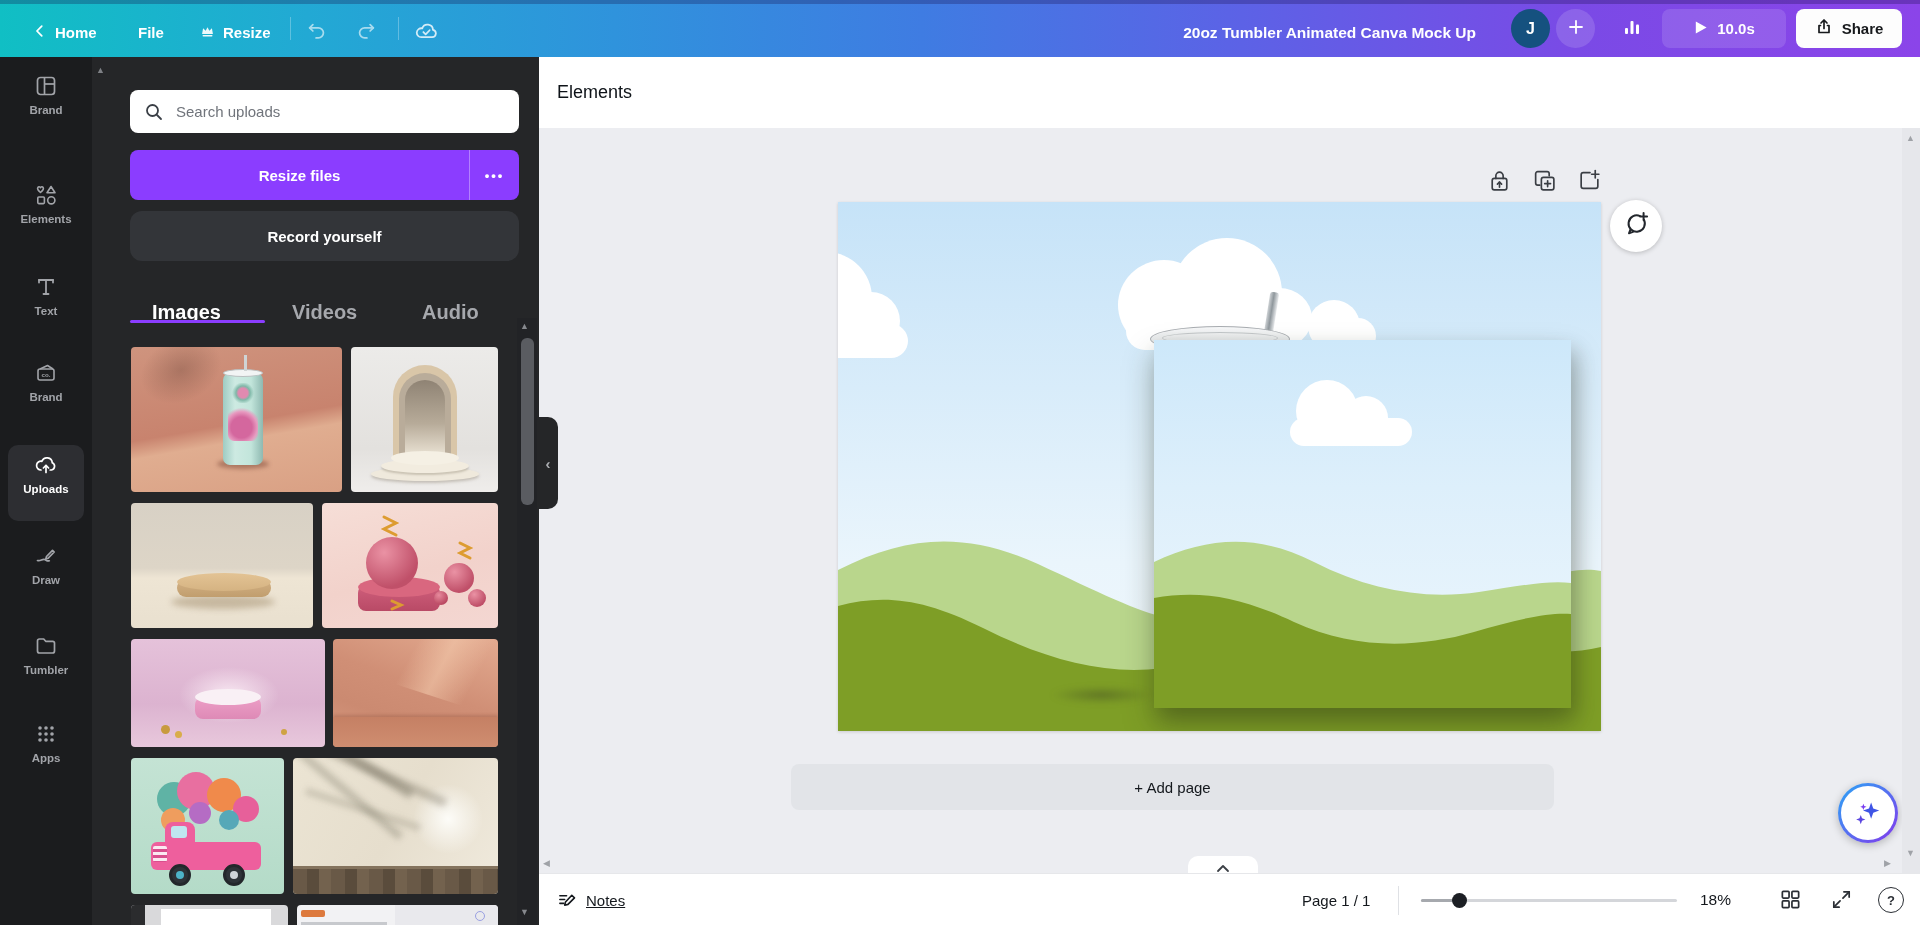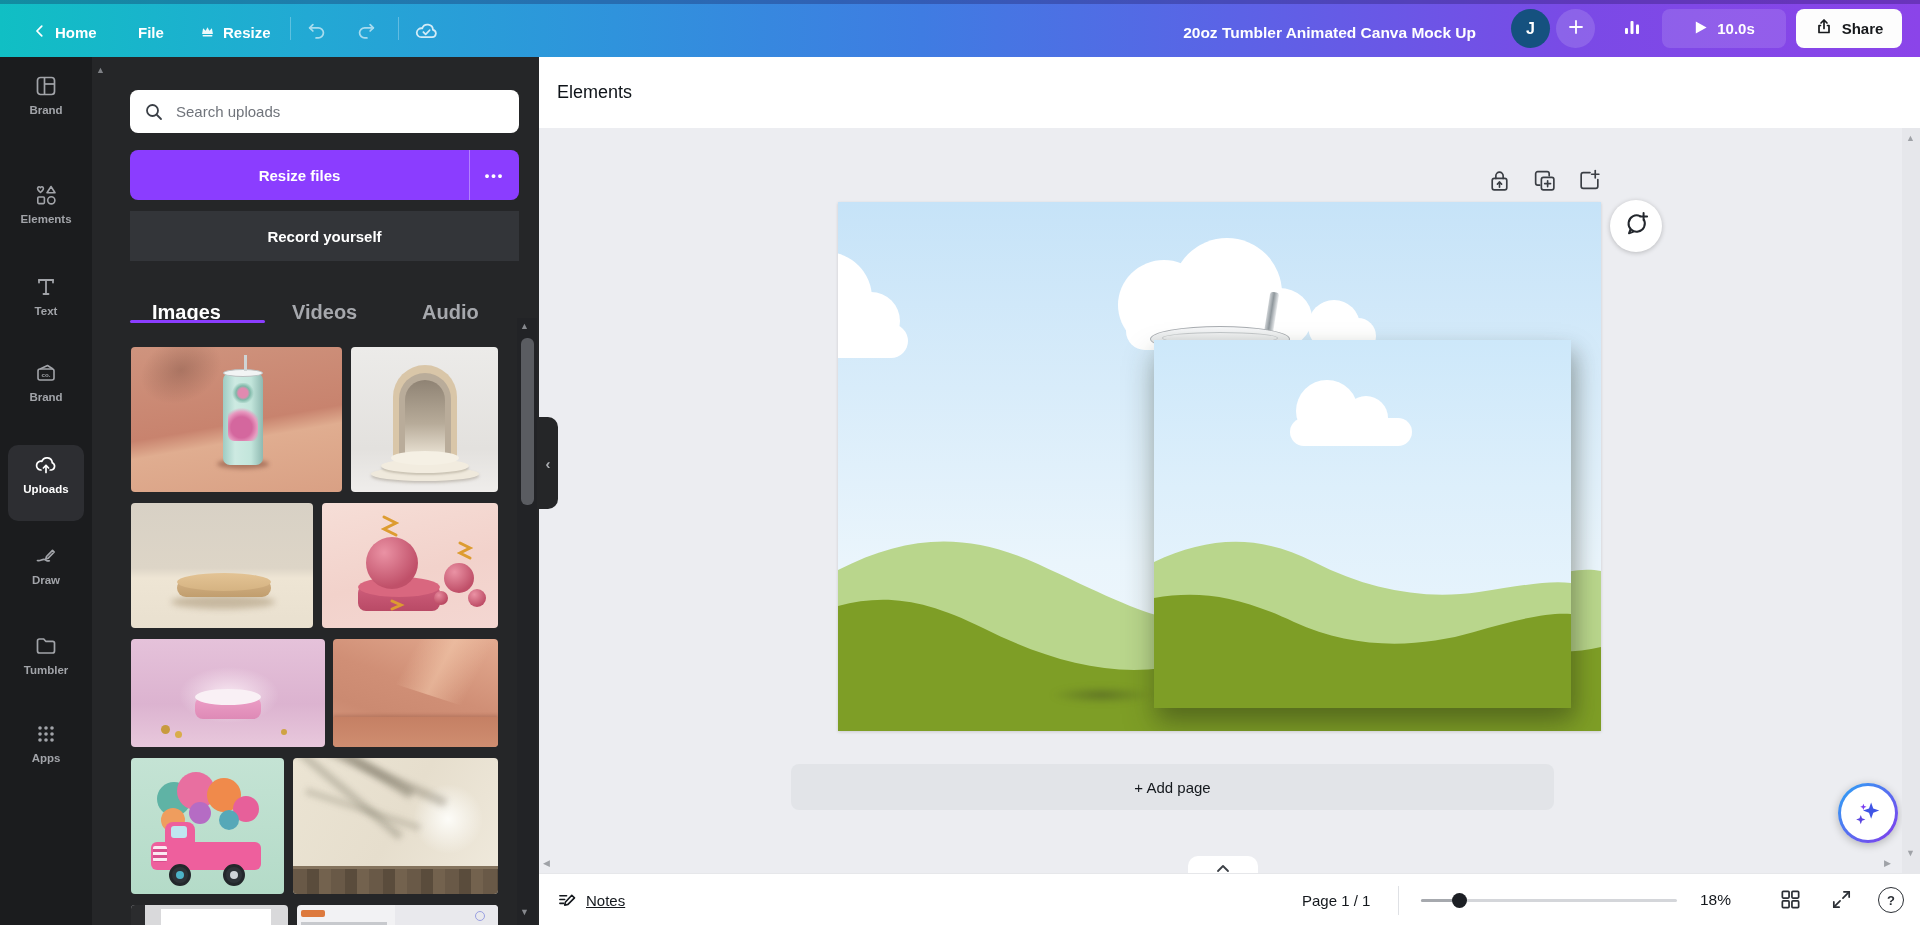--- a/index.html
+++ b/index.html
@@ -32,21 +32,21 @@
   .search-box{position:absolute;left:38px;top:33px;width:389px;height:43px;background:#ffffff;border-radius:8px;
     display:flex;align-items:center;padding:0;box-sizing:border-box;border:none;}
   .search-box input{border:none;outline:none;flex:1;font-size:15px;color:#2a2e33;background:transparent;
     font-family:"Liberation Sans","DejaVu Sans",sans-serif;}
   .search-box input::placeholder{color:#70747b;}
   .btn-upload{position:absolute;left:38px;top:93px;width:389px;height:50px;background:#8b3dff;border-radius:8px;
     display:flex;color:#fff;font-size:15px;font-weight:700;overflow:hidden;}
   .btn-upload .main{flex:1;display:flex;align-items:center;justify-content:center;}
   .btn-upload .more{width:49px;display:flex;align-items:center;justify-content:center;
     border-left:1px solid rgba(255,255,255,.35);font-size:13px;letter-spacing:2px;}
-  .btn-record{position:absolute;left:38px;top:154px;width:389px;height:50px;background:#333539;border-radius:0;
+  .btn-record{position:absolute;left:38px;top:154px;width:389px;height:50px;background:#333539;border-radius:12px;
     display:flex;align-items:center;justify-content:center;color:#fff;font-size:15px;font-weight:700;}
   .tab{position:absolute;top:243px;height:24px;display:flex;align-items:center;justify-content:flex-start;
     font-size:20px;font-weight:700;color:#a6a8ad;}
   .tab.active{color:#ffffff;}
   .tab-underline{position:absolute;left:38px;top:263px;width:135px;height:3px;background:#8b3dff;border-radius:2px;}
   .thumb{position:absolute;border-radius:4px;overflow:hidden;cursor:default;}
   .pscroll-track{position:absolute;left:425px;top:261px;width:20px;height:607px;background:#222326;}
   .pscroll-thumb{position:absolute;left:429px;top:281px;width:13px;height:167px;background:#5a5c61;border-radius:6px;}
   .pscroll-arrow{position:absolute;left:428px;font-size:9px;color:#87898e;}
   .panel-left-arrow{position:absolute;left:4px;top:8px;font-size:9px;color:#7e8085;}

